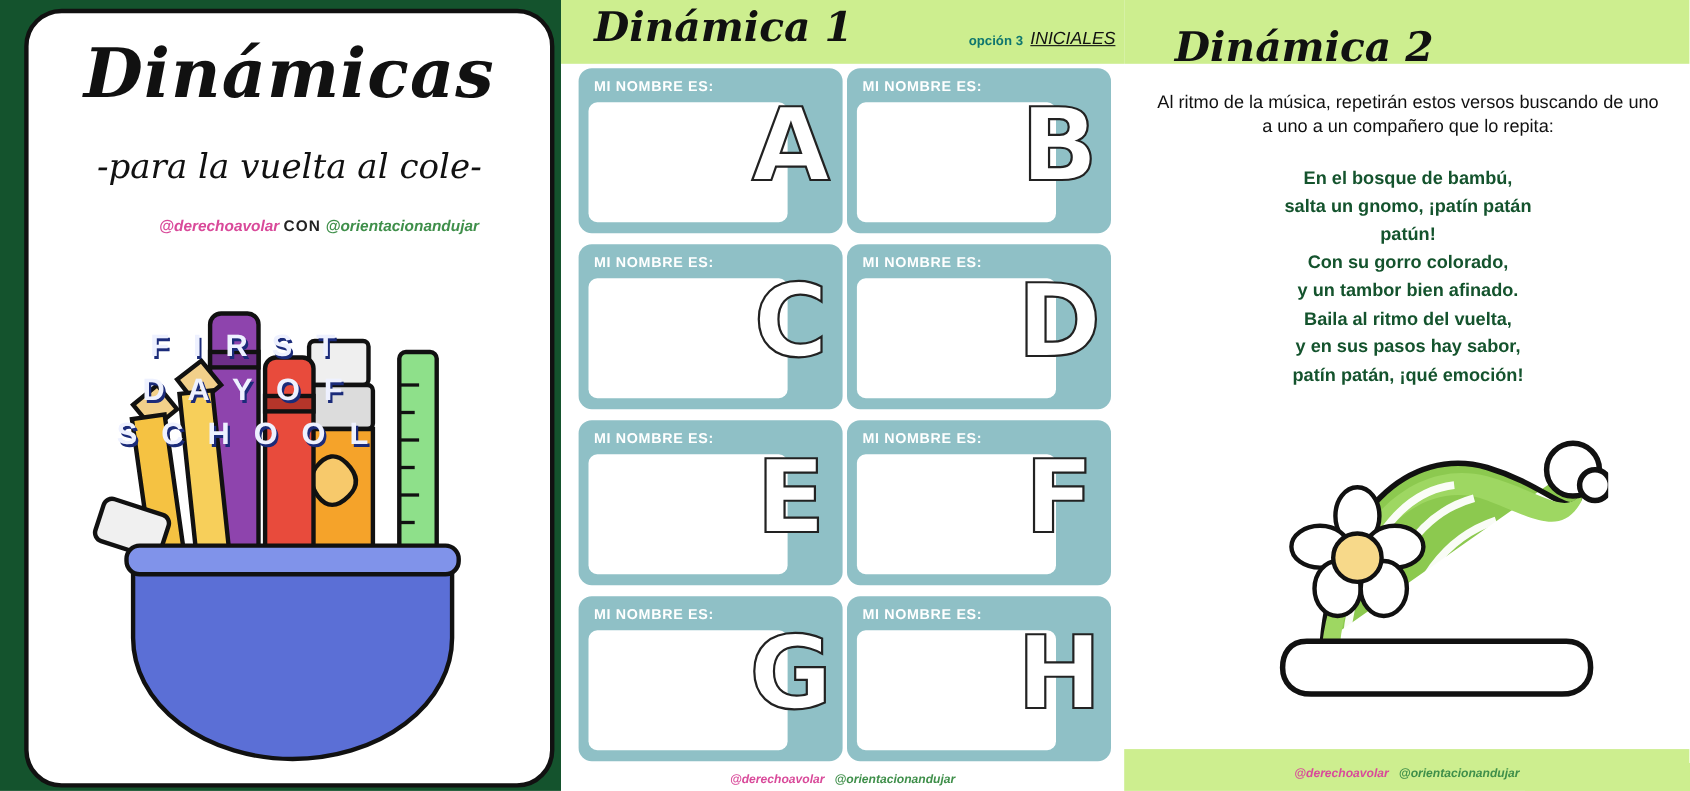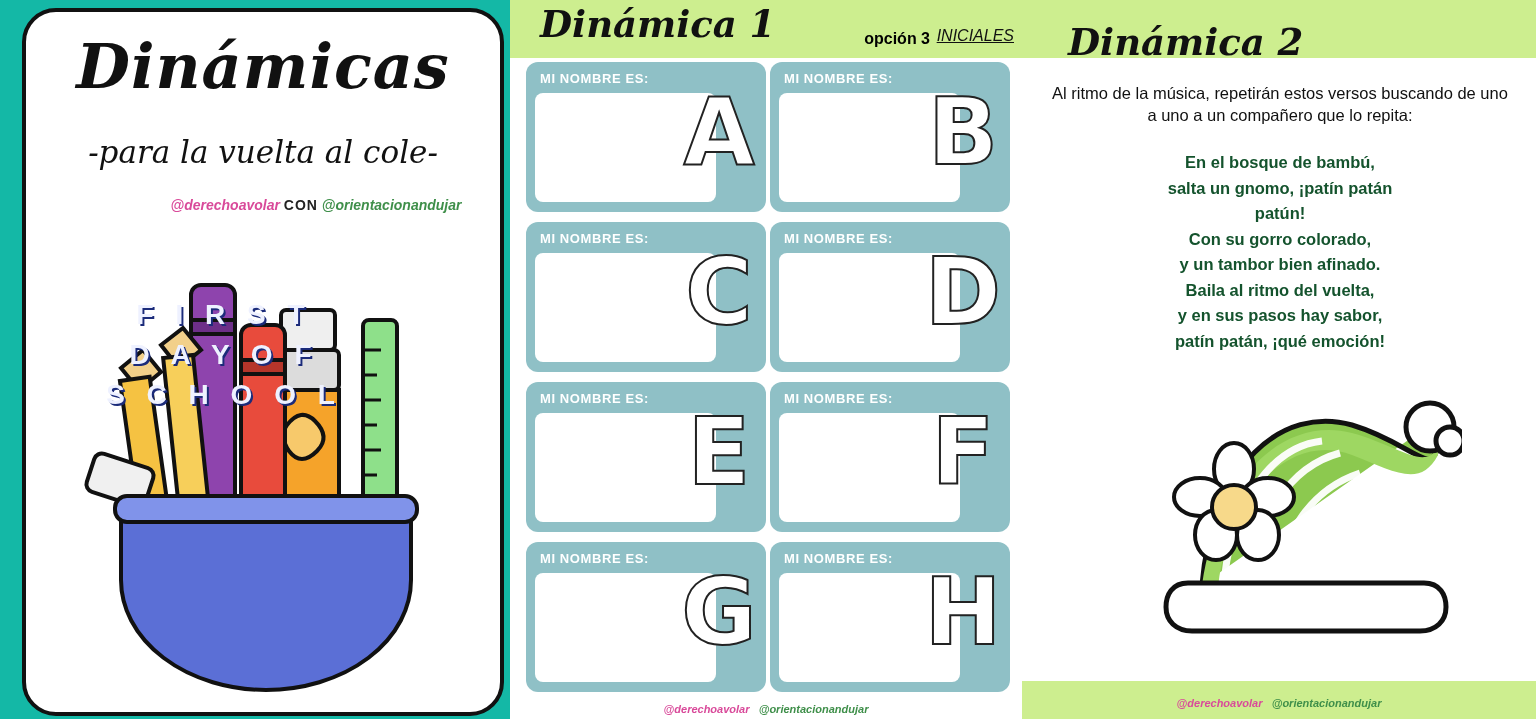--- a/index.html
+++ b/index.html
@@ -8,21 +8,21 @@
     background:#ffffff;
     font-family:"Liberation Sans", sans-serif;
     overflow:hidden;
   }
   .page{position:relative;width:1536px;height:719px;display:flex;}
 
   
   .cover{
     position:relative;
     width:510px;height:719px;
-    background:#14b8a6;
+    background:#14532d;
     flex:0 0 510px;
   }
   .cover-card{
     position:absolute;left:22px;top:8px;
     width:474px;height:700px;
     border:4px solid #111;
     border-radius:34px;
     background:#fff;
     overflow:hidden;
   }
@@ -43,21 +43,20 @@
     font-size:31px;
     font-style:italic;
     color:#111;
   }
   .cover-credits{
     position:absolute;top:185px;left:0;width:528px;
     text-align:center;
     font-size:14px;
     font-weight:bold;
     font-style:italic;
-    padding-left:26px;
   }
   .cover-credits .h1{color:#d94a9a;}
   .cover-credits .con{color:#222;font-style:normal;letter-spacing:1px;}
   .cover-credits .h2{color:#3f8f4a;}
 
   
   .illus{position:absolute;left:55px;top:238px;width:370px;height:460px;}
   .bag-text{
     position:absolute;left:48px;top:283px;width:300px;
     text-align:center;color:#eef1ff;
@@ -75,21 +74,21 @@
     position:absolute;left:0;top:0;width:512px;height:58px;
     background:#cdee8f;
   }
   .center-title{
     position:absolute;left:30px;top:2px;
     font-family:"DejaVu Serif", serif;
     font-size:37px;font-weight:bold;font-style:italic;color:#111;
   }
   .opcion{
     position:absolute;right:8px;top:30px;
-    font-size:16px;font-weight:bold;color:#000000;
+    font-size:12px;font-weight:bold;color:#0f766e;
   }
   .iniciales{
     position:absolute;right:8px;top:27px;
     font-size:16px;font-style:italic;color:#111;text-decoration:underline;
   }
   .cards-grid{
     position:absolute;left:16px;top:62px;
     width:484px;height:630px;
     display:grid;grid-template-columns:1fr 1fr;grid-template-rows:repeat(4,1fr);
     gap:10px 4px;

